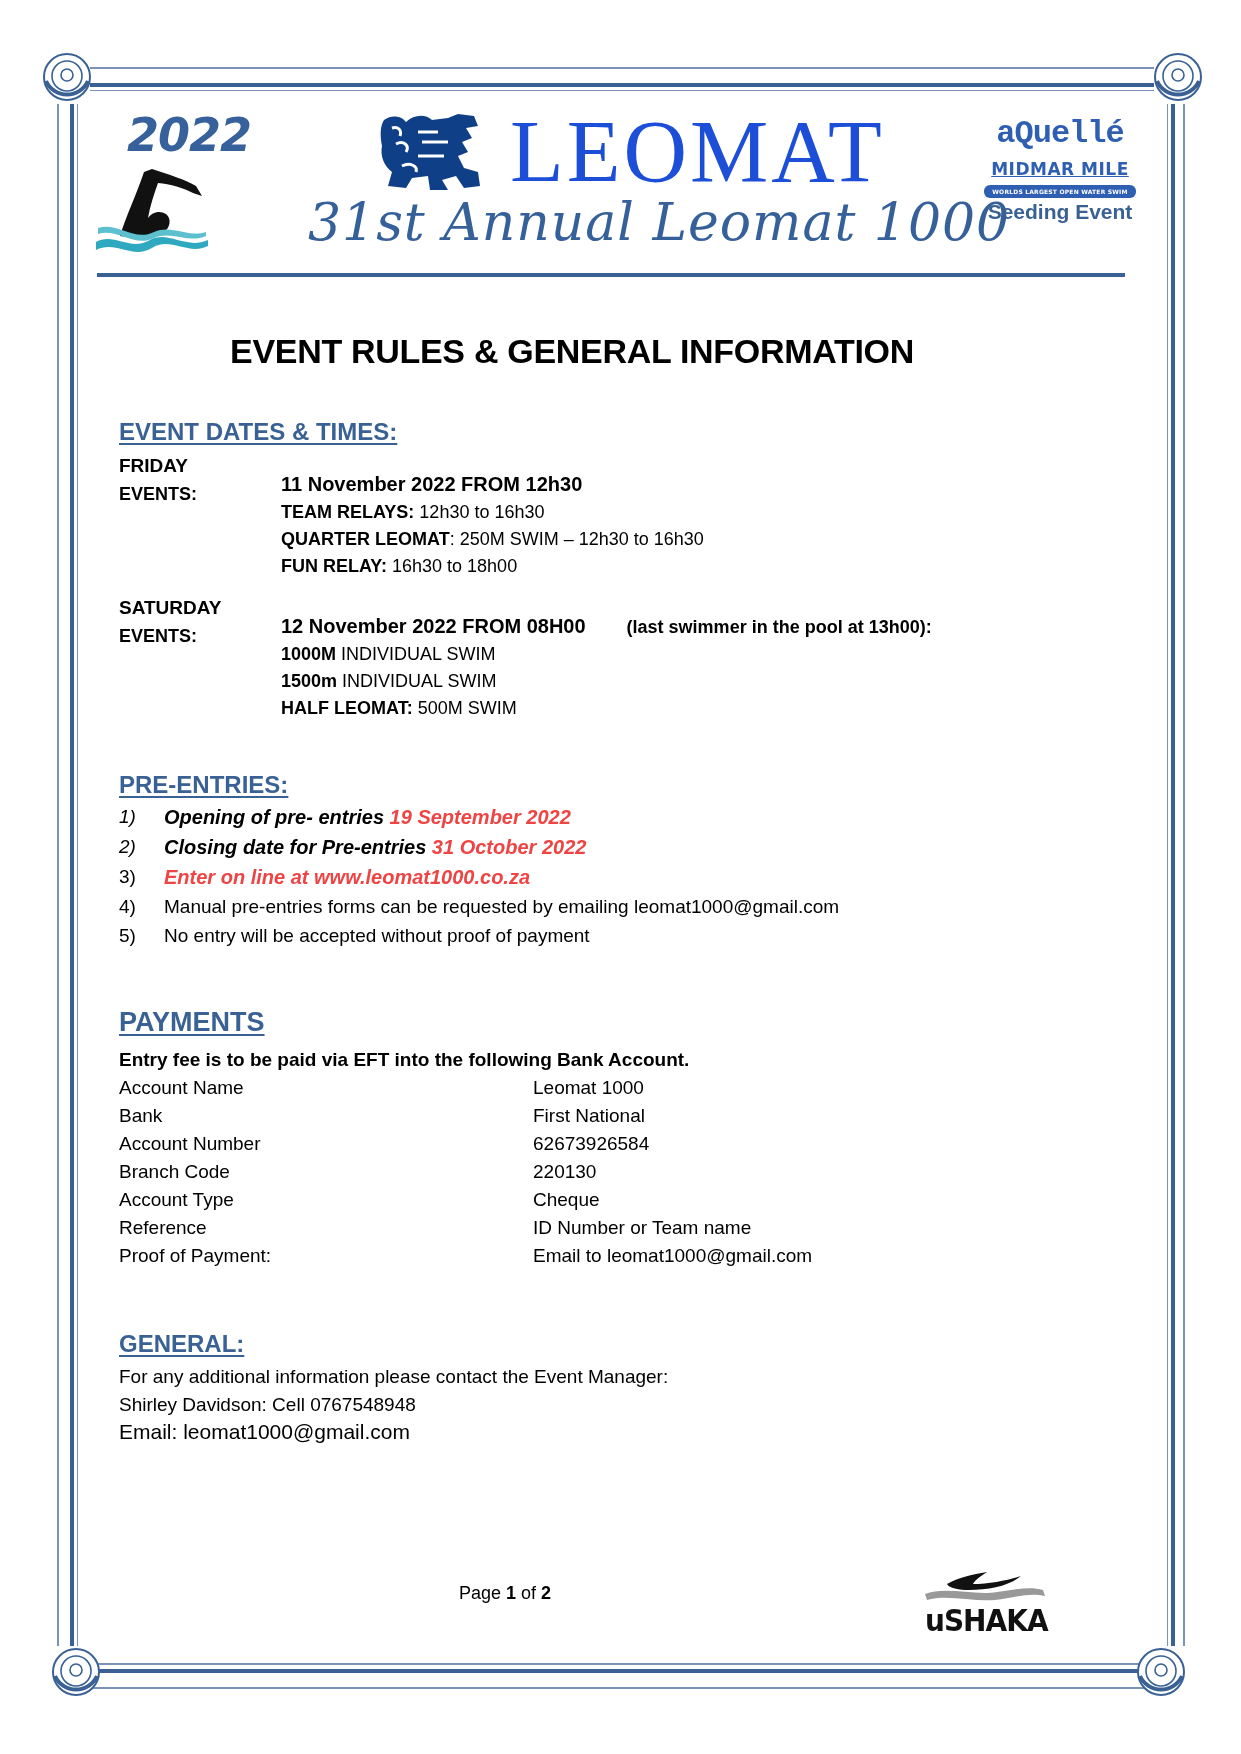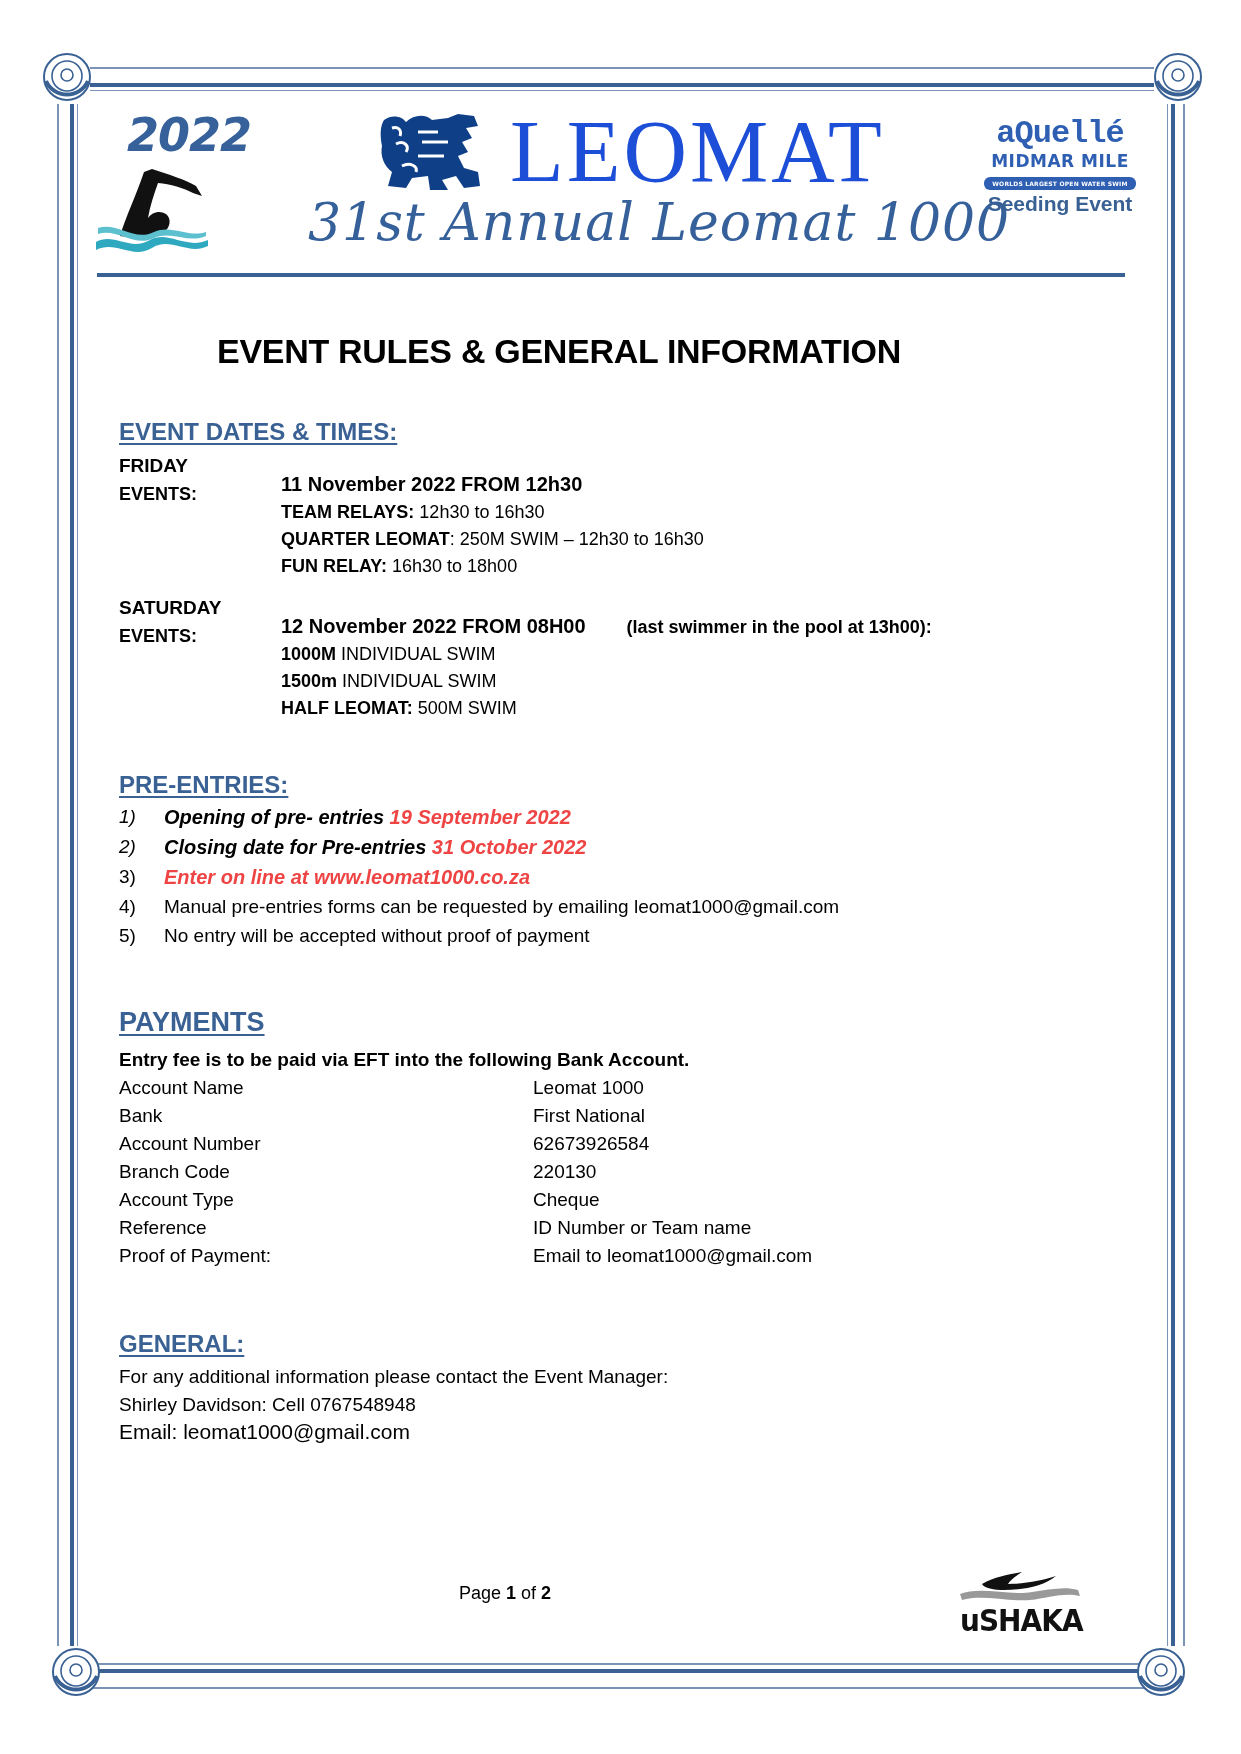--- a/index.html
+++ b/index.html
@@ -16,45 +16,45 @@
   
   .year { position:absolute; left:127px; top:108px; font-family:"DejaVu Sans", sans-serif;
           font-weight:bold; font-style:italic; font-size:46px; color:#36619a; letter-spacing:-1px; }
   .leomat-word { position:absolute; left:510px; top:108px; font-family:"Liberation Serif", serif;
           font-size:88px; color:#1d4ed8; letter-spacing:3px; line-height:1; }
   .script-title { position:absolute; left:308px; top:196px; font-family:"DejaVu Serif", serif;
           font-style:italic; font-size:52px; color:#35609a; line-height:1; letter-spacing:1px; }
   .aquelle { position:absolute; left:980px; top:118px; width:160px; text-align:center;
           font-family:"DejaVu Sans", sans-serif; font-weight:bold; color:#2e5fb3; }
   .aquelle .brand { font-size:32px; line-height:1; letter-spacing:-1px;font-family:Liberation Mono, monospace; }
-  .aquelle .midmar { font-size:17px; line-height:1.1; margin-top:2px; letter-spacing:0.5px; }
+  .aquelle .midmar { font-size:17px; line-height:1.1; margin-top:10px; letter-spacing:0.5px;text-decoration:underline; }
   .aquelle .pill { display:inline-block; background:#2e5fb3; color:#fff; font-size:6px;
           border-radius:6px; padding:3px 8px; margin-top:2px; letter-spacing:0.2px; }
   .aquelle .seed { font-family:"Liberation Sans", sans-serif; font-size:21px; font-weight:bold;
           color:#3a6194; margin-top:2px; }
   .header-rule { position:absolute; left:97px; top:273px; width:1028px; height:4px; background:#3a6194; }
 
   
-  .title { position:absolute; left:0; width:1118px; top:332px; text-align:center;
+  .title { position:absolute; left:13px; width:1118px; top:332px; text-align:center;
            font-weight:bold; font-size:34px; letter-spacing:-0.3px; }
   .sec-head { position:absolute; left:119px; font-weight:bold; font-size:24px; color:#3a6194;
               text-decoration:underline; text-decoration-thickness:2px; text-underline-offset:3px; }
   .line { position:absolute; font-size:19px; line-height:1; white-space:nowrap; }
   .b { font-weight:bold; }
   .i { font-style:italic; }
   .red { color:#ef4444; }
   .col1 { left:119px; }
   .col2 { left:281px;margin-top:18px; }
   .pcol1 { left:119px; }
   .pcol2 { left:533px; }
   .num { position:absolute; left:119px; font-size:19px; }
   .numtext { position:absolute; left:164px; font-size:19px; white-space:nowrap; }
 
   .page-footer { position:absolute; left:459px; top:1583px; font-size:18px; }
-  .ushaka { position:absolute; left:925px; top:1572px; width:125px; height:65px;margin-left:35px; }
+  .ushaka { position:absolute; left:925px; top:1572px; width:125px; height:65px; }
 </style>
 </head>
 <body>
 
 <div>
 
   <div class="frame-line frame-thin" style="left:90px; top:67px; width:1064px; height:2px;"></div>
   <div class="frame-line" style="left:90px; top:83px; width:1064px; height:4px;"></div>
   <div class="frame-line frame-thin" style="left:90px; top:90px; width:1064px; height:1px;"></div>
 

